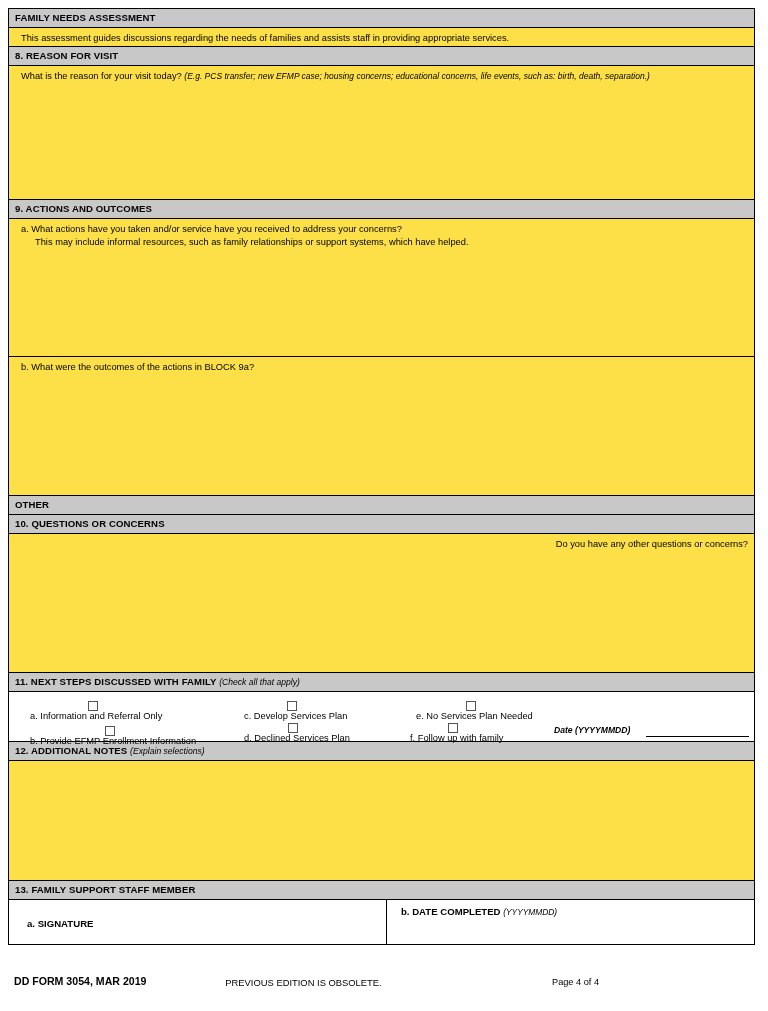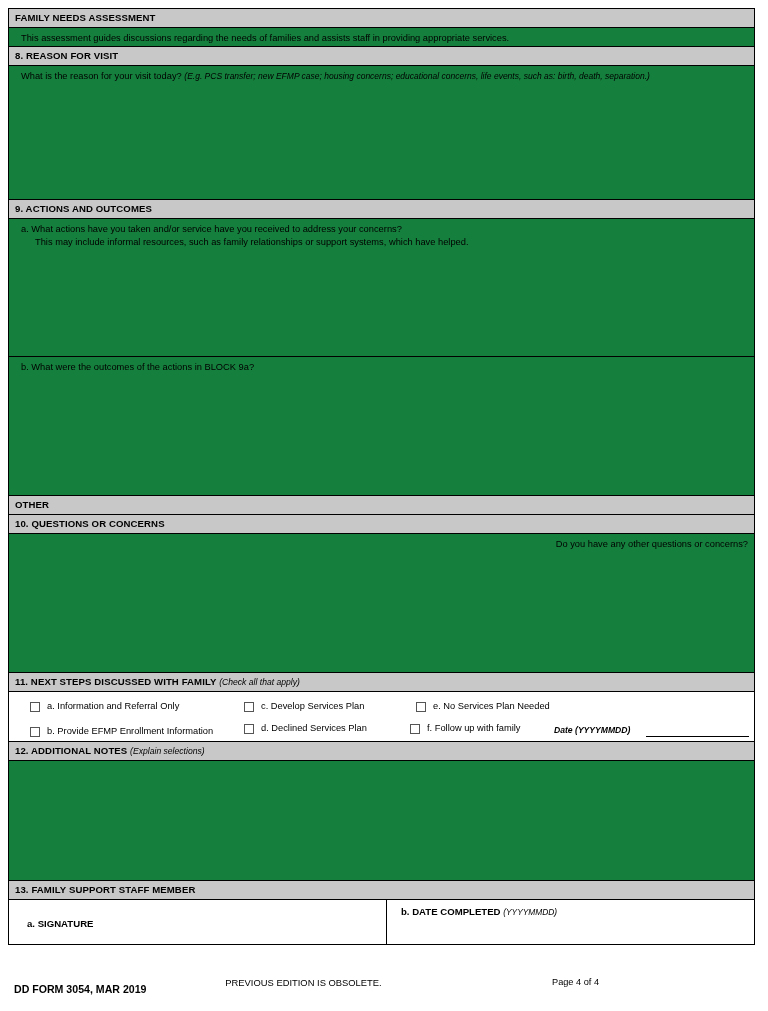--- a/index.html
+++ b/index.html
@@ -52,21 +52,21 @@
     font-style: italic;
     font-size: 8.6px;
     letter-spacing: 0;
   }
 
   
   .row {
     border-bottom: 1.1px solid #000;
     box-sizing: border-box;
     position: relative;
-    background: #15803d;
+    background: #fde047;
   }
 
   .txt {
     font-size: 9.3px;
     line-height: 12.5px;
     padding: 4px 6px 0 12px;
   }
   .txt .ital {
     font-style: italic;
     font-size: 8.5px;
@@ -83,20 +83,21 @@
     border-bottom: 1.1px solid #000;
     background: #fff;
   }
   .cb {
     position: absolute;
     display: flex;
     align-items: center;
     font-size: 9.3px;
     line-height: 11px;
     white-space: nowrap;
+    flex-direction: column;
   }
   .cbbox {
     width: 10px;
     height: 10px;
     border: 1px solid #555;
     background: #fff;
     box-sizing: border-box;
     margin-right: 7px;
     flex: 0 0 auto;
   }
@@ -143,21 +144,21 @@
   .footer {
     position: absolute;
     left: 8px;
     right: 13px;
     top: 975px;
     height: 16px;
   }
   .footer .left {
     position: absolute;
     left: 6px;
-    top: 8px;
+    top: 0;
     font-size: 10.6px;
     font-weight: bold;
   }
   .footer .center {
     position: absolute;
     left: 0;
     right: 0;
     top: 2px;
     text-align: center;
     font-size: 9.4px;

